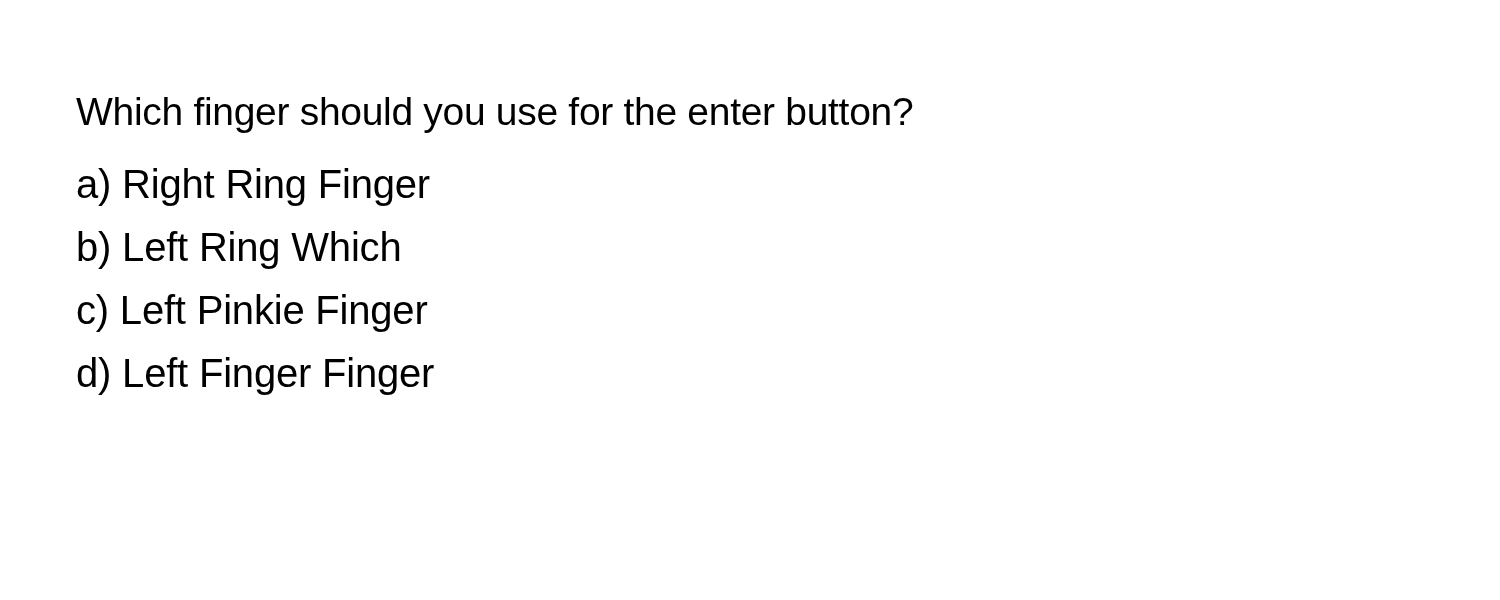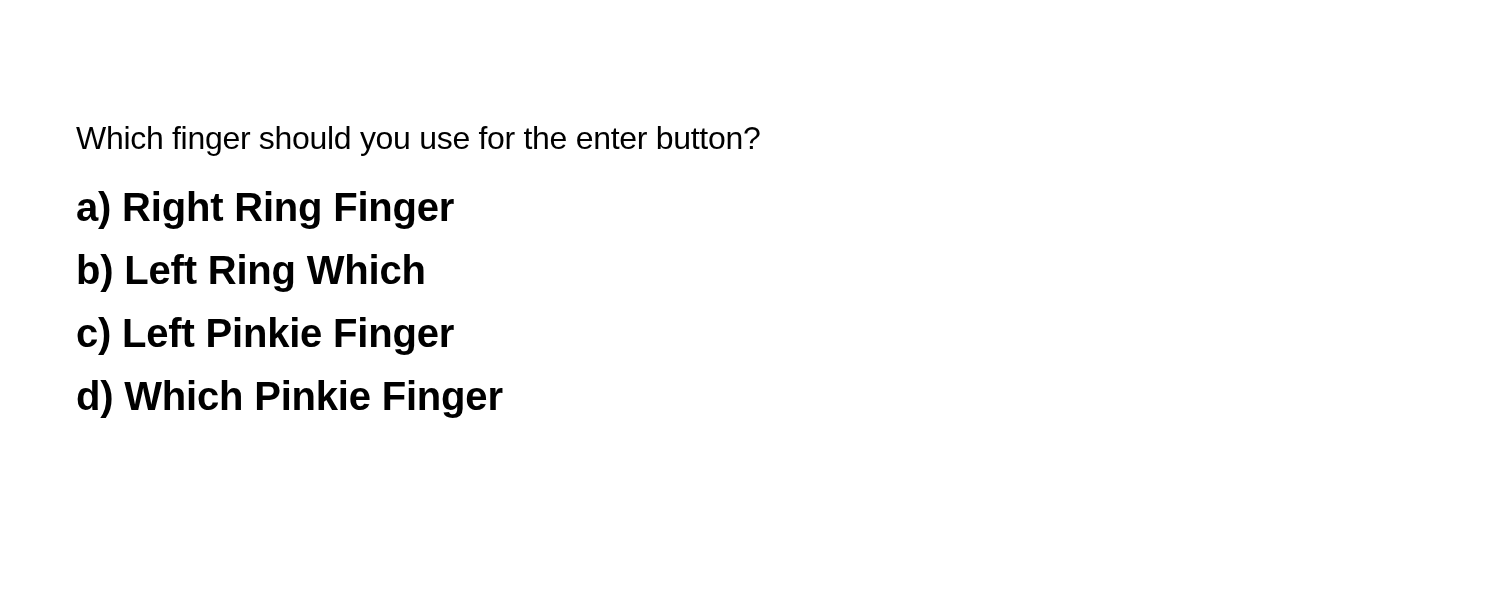--- a/index.html
+++ b/index.html
@@ -9,29 +9,28 @@
     }
     body {
       width: 1500px;
       height: 600px;
       background: #ffffff;
       font-family: -apple-system, BlinkMacSystemFont, "Segoe UI", Helvetica, Arial, sans-serif;
       color: #000000;
       padding: 90px 76px;
     }
     .question {
-      font-size: 32px;
+      font-size: 39px;
       font-weight: 400;
       margin-bottom: 28px;
       letter-spacing: -0.3px;
-      margin-top: 30px;
     }
     .option {
       font-size: 40px;
-      font-weight: 700;
+      font-weight: 400;
       margin-bottom: 18px;
       letter-spacing: -0.2px;
     }
     .option-letter {
       display: inline;
     }
     .option-text {
       display: inline;
     }
   </style>
@@ -50,14 +49,14 @@
   <span class="option-text">Left Ring Which</span>
 </div>
 
 <div class="option">
   <span class="option-letter">c)</span>
   <span class="option-text">Left Pinkie Finger</span>
 </div>
 
 <div class="option">
   <span class="option-letter">d)</span>
-  <span class="option-text">Which Pinkie Finger</span>
+  <span class="option-text">Left Finger Finger</span>
 </div>
 
 </body></html>

